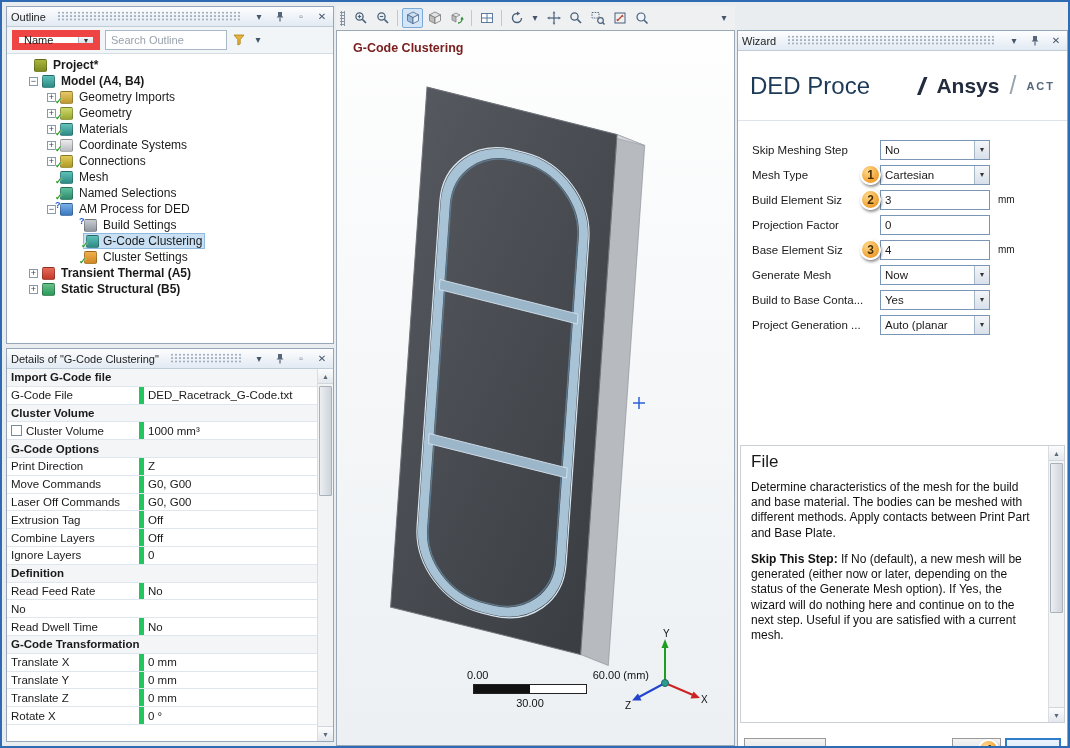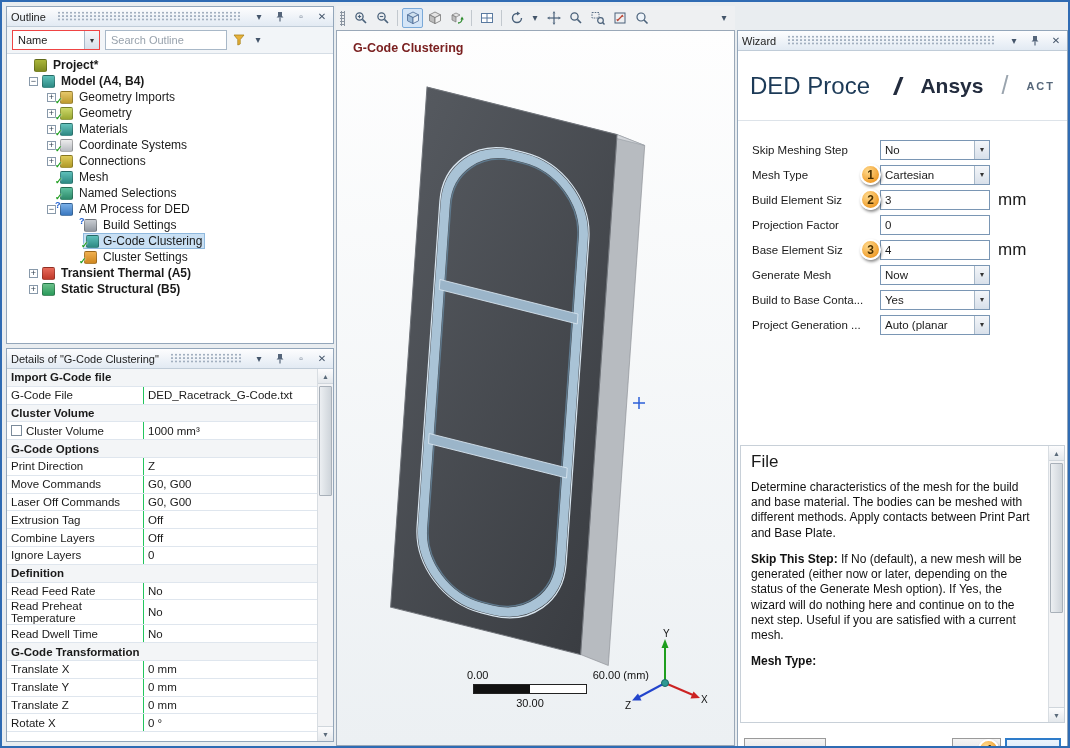--- a/index.html
+++ b/index.html
@@ -11,21 +11,21 @@
   .titlebar{flex:0 0 20px;display:flex;align-items:center;gap:7px;padding:0 4px;
     background:linear-gradient(#fdfdfe,#e2eaf3);border-bottom:1px solid #c0ccd8;font-size:11px;color:#222;}
   .title-dots{flex:1;height:11px;margin:0 4px;
     background-image:radial-gradient(circle,#a3b0c0 0.9px,transparent 1.05px);background-size:4px 3.4px;}
   .tb-icon{width:14px;height:14px;display:flex;align-items:center;justify-content:center;
     font-size:10px;color:#44556a;line-height:1;}
   
   #outline{left:4px;top:4px;width:328px;height:338px;}
   .outline-toolbar{flex:0 0 27px;display:flex;align-items:center;gap:5px;padding:0 5px;
     background:#f2f5f8;border-bottom:1px solid #d5dde5;}
-  .combo{width:88px;height:20px;border:1px solid #ef4444;background:#fff;display:flex;align-items:center;font-size:11px;}
+  .combo{width:88px;height:20px;border:7px solid #ef4444;background:#fff;display:flex;align-items:center;font-size:11px;}
   .combo .cval{flex:1;padding:0 5px;}
   .dd{flex:0 0 15px;height:100%;border-left:1px solid #a8b8c8;background:linear-gradient(#f4f6f9,#d8e0ea);
     display:flex;align-items:center;justify-content:center;font-size:8px;color:#333;}
   .searchbox{width:122px;height:20px;border:1px solid #a8b8c8;background:#fff;display:flex;align-items:center;
     padding:0 5px;font-size:11px;color:#98a2ac;}
   .tree{flex:1;background:#fff;padding:3px 0;font-size:12px;overflow:hidden;}
   .trow{display:flex;align-items:center;height:16px;gap:4px;white-space:nowrap;}
   .lvl0{padding-left:14px;}.lvl1{padding-left:22px;}.lvl2{padding-left:40px;}.lvl3{padding-left:64px;}
   .exp{flex:0 0 9px;height:9px;border:1px solid #8899aa;background:#fff;font-size:9px;line-height:7px;
     text-align:center;color:#334455;}
@@ -50,21 +50,21 @@
   .ic-buildset{background:linear-gradient(#c8ccd2,#9298a0);}
   .ic-gcode{background:linear-gradient(#5ec0ba,#2e8a84);}
   .ic-clusterset{background:linear-gradient(#f0b050,#d08820);}
   .ic-thermal{background:linear-gradient(#e86a5a,#c03a2a);}
   .ic-structural{background:linear-gradient(#6ac08a,#2a9a5a);}
   
   #details{left:4px;top:346px;width:328px;height:394px;}
   .dbody{flex:1;display:flex;overflow:hidden;}
   .drows{flex:1;display:flex;flex-direction:column;}
   .drow{flex:0 0 17.8px;display:flex;align-items:stretch;border-bottom:1px solid #dfe6ee;font-size:11.5px;background:#fff;}
-  .dlabel{flex:0 0 137px;border-right:1px solid #22c55e;padding:0 4px;display:flex;align-items:center;gap:4px;overflow:hidden;}
+  .dlabel{flex:0 0 137px;border-right:5px solid #22c55e;padding:0 4px;display:flex;align-items:center;gap:4px;overflow:hidden;}
   .dvalue{flex:1;padding:0 4px;display:flex;align-items:center;overflow:hidden;}
   .drow.cat{background:#f3f5f7;font-weight:bold;}
   .drow.cat .dlabel{flex:1;border-right:none;}
   .cb{flex:0 0 11px;height:11px;border:1px solid #7a8a9a;background:#fff;}
   
   .vscroll{flex:0 0 16px;background:#f2f3f5;border-left:1px solid #d8dde2;display:flex;flex-direction:column;}
   .vs-btn{flex:0 0 15px;display:flex;align-items:center;justify-content:center;font-size:7px;color:#5a6a7a;
     background:linear-gradient(#fcfcfd,#e4e8ec);border-bottom:1px solid #d0d6dc;}
   .vs-btn.b{border-bottom:none;border-top:1px solid #d0d6dc;}
   .vs-track{flex:1;position:relative;}
@@ -87,32 +87,32 @@
   .r-bar{position:absolute;left:18px;top:15px;width:114px;height:10px;border:1px solid #222;display:flex;background:#fff;}
   .r-b1{flex:1;background:#111;}
   .r-b2{flex:1;background:#fff;}
   .r-mid{position:absolute;left:18px;top:28px;width:114px;text-align:center;}
   .triad{position:absolute;left:288px;top:598px;}
   
   #wizard{left:735px;top:4px;width:331px;height:740px;margin-top:24px;}
   .wiz-body{flex:1;position:relative;background:#fff;overflow:hidden;}
   .wiz-header{height:70px;display:flex;align-items:center;padding:12px 12px;border-bottom:1px solid #dde3e9;}
   .wiz-heading{flex:1;font-size:24px;font-weight:500;color:#1c3a57;}
-  .brand{display:flex;align-items:center;gap:16px;justify-content:space-between;}
+  .brand{display:flex;align-items:center;gap:8px;justify-content:space-between;}
   .brand-name{font-size:21px;font-weight:bold;color:#232c3e;}
   .brand-slash{font-size:25px;color:#9aa4ae;font-weight:300;margin:0 2px;}
   .brand-suffix{font-size:11px;letter-spacing:2px;color:#56677a;font-weight:bold;}
   .wform{position:absolute;left:0;right:0;top:86px;}
   .wrow{display:flex;align-items:center;height:25px;padding:0 10px 0 14px;position:relative;}
   .wlabel{flex:0 0 128px;font-size:11.5px;overflow:hidden;white-space:nowrap;}
   .wselect,.winput{flex:0 0 110px;height:20px;border:1px solid #7a96b4;background:#fff;display:flex;
     align-items:center;font-size:11.5px;}
   .wselect .wval{flex:1;padding:0 4px;white-space:nowrap;overflow:hidden;}
   .winput{padding:0 4px;}
-  .unit{margin-left:8px;font-size:17px;}
+  .unit{margin-left:8px;font-size:10px;}
   .badge{position:absolute;left:122px;top:2px;width:21px;height:21px;border-radius:50%;z-index:5;
     background:radial-gradient(circle at 35% 30%,#ffd98c,#f0a030 70%,#d88414);
     border:2px solid #fff;box-shadow:1px 2px 3px rgba(0,0,0,.45);
     display:flex;align-items:center;justify-content:center;font-size:12px;font-weight:bold;color:#4a3000;}
   .help-wrap{position:absolute;left:2px;right:2px;top:394px;bottom:46px;border:1px solid #c8d0d8;background:#fff;display:flex;}
   .help-body{flex:1;padding:4px 10px;overflow:hidden;}
   .help-title{font-size:17px;font-weight:400;margin:2px 0 8px;}
   .help-body p{margin:0 0 11px;font-size:12px;line-height:1.27;color:#111;}
   .wfooter{position:absolute;left:6px;right:6px;bottom:6px;height:26px;display:flex;align-items:center;gap:4px;background:#fff;}
   .wspacer{flex:1;}
@@ -353,23 +353,20 @@
           </div>
         <div class="drow">
             <div class="dlabel">
               <span>Read Feed Rate</span>
             </div>
             <div class="dvalue">
               <span>No</span>
             </div>
           </div>
         <div class="drow">
-            <div class="dlabel">
-              <span>Read Preheat Temperature</span>
-            </div>
             <div class="dvalue">
               <span>No</span>
             </div>
           </div>
         <div class="drow">
             <div class="dlabel">
               <span>Read Dwell Time</span>
             </div>
             <div class="dvalue">
               <span>No</span>
@@ -650,21 +647,20 @@
             <span class="wval">Auto (planar</span>
             <span class="dd">▾</span>
           </span>
         </div>
       </div>
       <div class="help-wrap">
         <div class="help-body">
           <div class="help-title">File</div>
           <p><span>Determine characteristics of the mesh for the build and base material. The bodies can be meshed with different methods. Apply contacts between Print Part and Base Plate.</span></p>
           <p><b>Skip This Step:</b><span> If No (default), a new mesh will be generated (either now or later, depending on the status of the Generate Mesh option). If Yes, the wizard will do nothing here and continue on to the next step. Useful if you are satisfied with a current mesh.</span></p>
-          <p><b>Mesh Type:</b></p>
 
         </div>
         <div class="vscroll">
           <span class="vs-btn">▲</span>
           <span class="vs-track">
               <span class="vs-thumb" style="top:2px;height:150px;"></span>
             </span>
           <span class="vs-btn b">▼</span>
         </div>
       </div>

